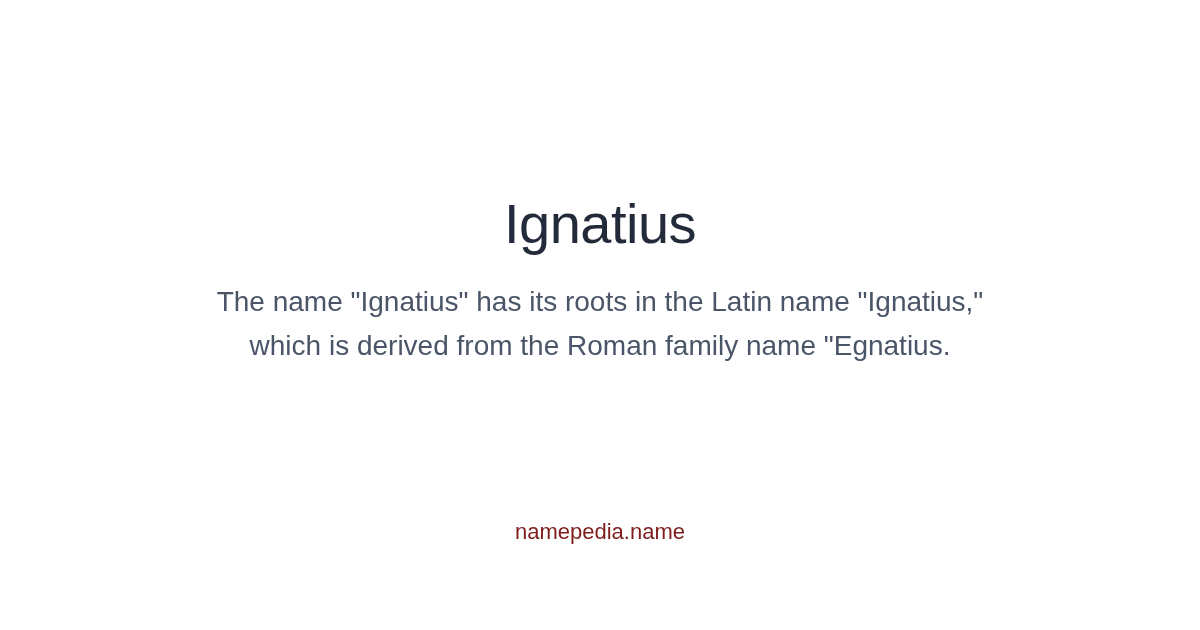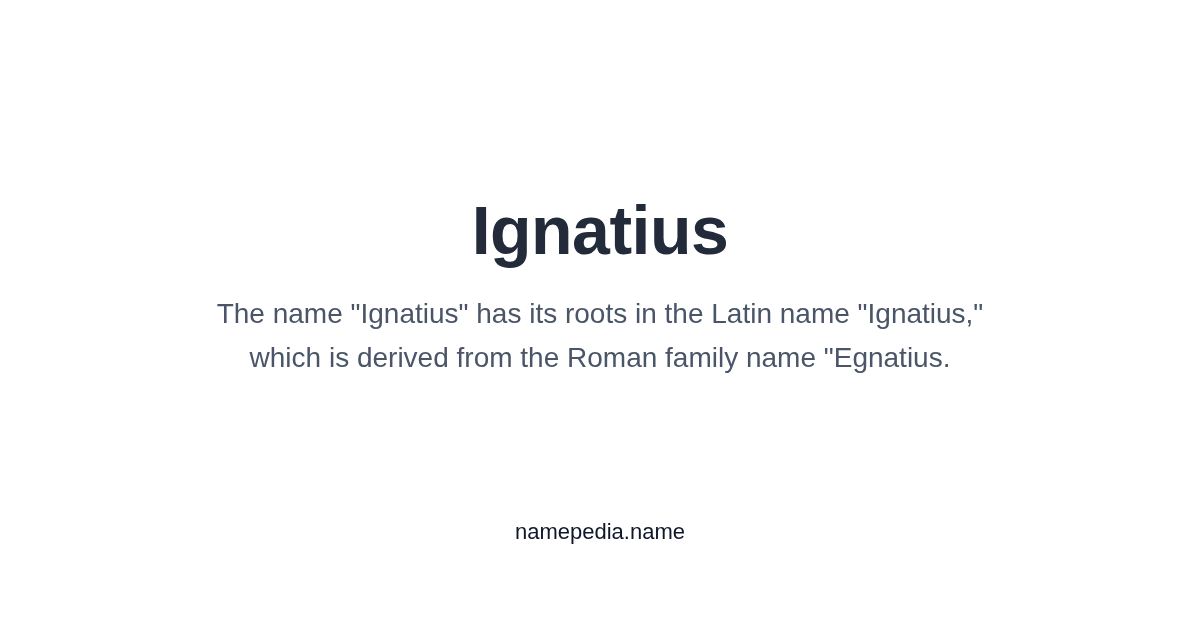--- a/index.html
+++ b/index.html
@@ -28,22 +28,22 @@
 
   .card-body {
     width: 100%;
     display: flex;
     flex-direction: column;
     align-items: center;
     padding-top: 196px;
   }
 
   .name-title {
-    font-size: 68px;
-    font-weight: 700;
+    font-size: 56px;
+    font-weight: 400;
     line-height: 1.0;
     color: #232b3a;
     letter-spacing: -0.5px;
     margin: 0;
     text-align: center;
   }
 
   .name-description {
     margin: 28px 0 0 0;
     max-width: 880px;
@@ -62,21 +62,21 @@
     right: 0;
     top: 518px;
     display: flex;
     justify-content: center;
   }
 
   .site-link {
     font-size: 22px;
     line-height: 28px;
     font-weight: 400;
-    color: #0f172a;
+    color: #7f1d1d;
     text-decoration: none;
     text-align: center;
   }
 </style>
 </head>
 <body>
 
 <div class="og-card">
 
   <div class="card-body">

